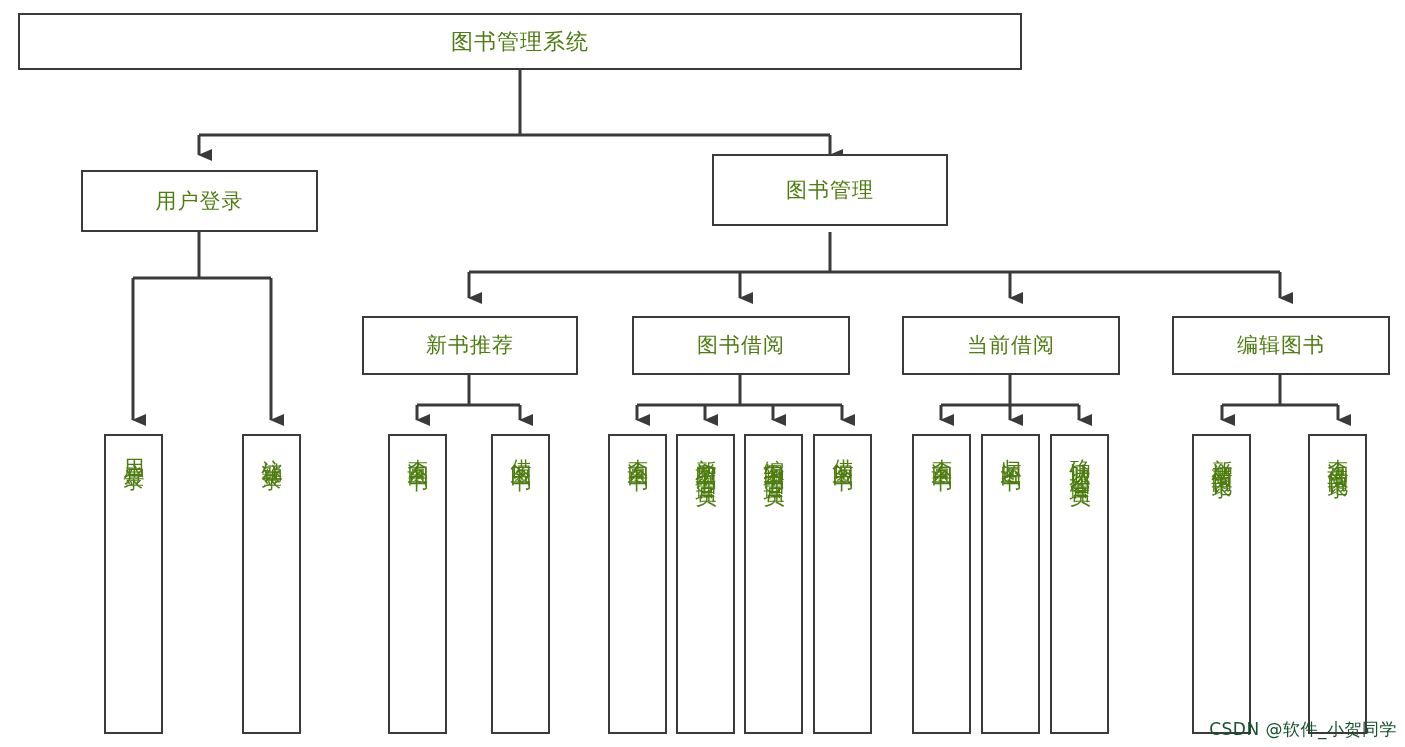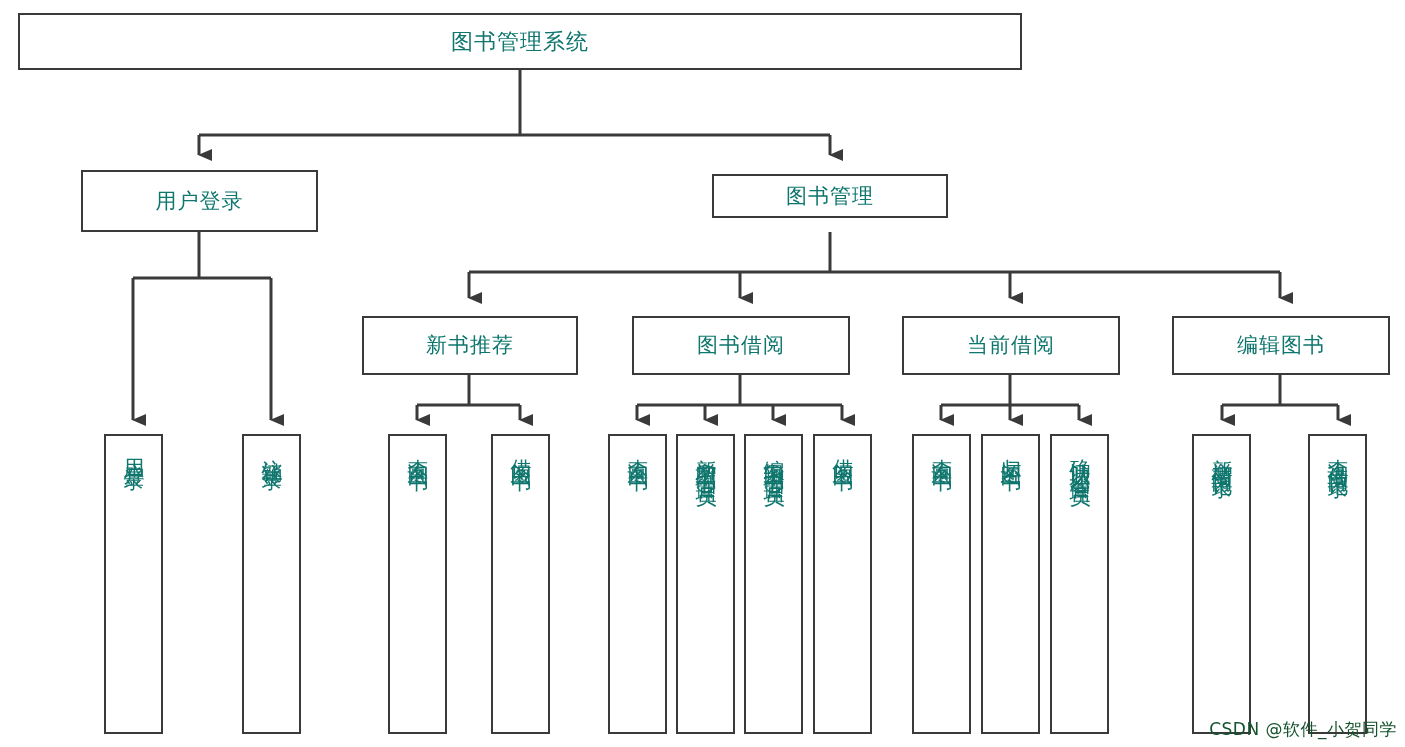--- a/index.html
+++ b/index.html
@@ -29,21 +29,21 @@
   }
   
   .node {
     position: absolute;
     box-sizing: border-box;
     background: #ffffff;
     border: 2px solid #3a3a3a;
     display: flex;
     align-items: center;
     justify-content: center;
-    color: #0f766e;
+    color: #4d7c0f;
   }
   .node .label {
     display: block;
     text-align: center;
     line-height: 1.18;
   }
   
   .node.horiz .label {
     font-size: 21px;
     letter-spacing: 1px;
@@ -136,21 +136,21 @@
   </svg>
 
   <div class="node horiz root" style="left:18px; top:13px; width:1004px; height:57px;">
     <span class="label">图书管理系统</span>
   </div>
 
   <div class="node horiz" style="left:81px; top:170px; width:237px; height:62px;">
     <span class="label">用户登录</span>
   </div>
 
-  <div class="node horiz" style="left:712px; top:174px; width:236px; height:44px;">
+  <div class="node horiz" style="left:712px; top:154px; width:236px; height:72px;">
     <span class="label">图书管理</span>
   </div>
 
   <div class="node horiz" style="left:362px; top:316px; width:216px; height:59px;">
     <span class="label">新书推荐</span>
   </div>
 
   <div class="node horiz" style="left:632px; top:316px; width:218px; height:59px;">
     <span class="label">图书借阅</span>
   </div>

